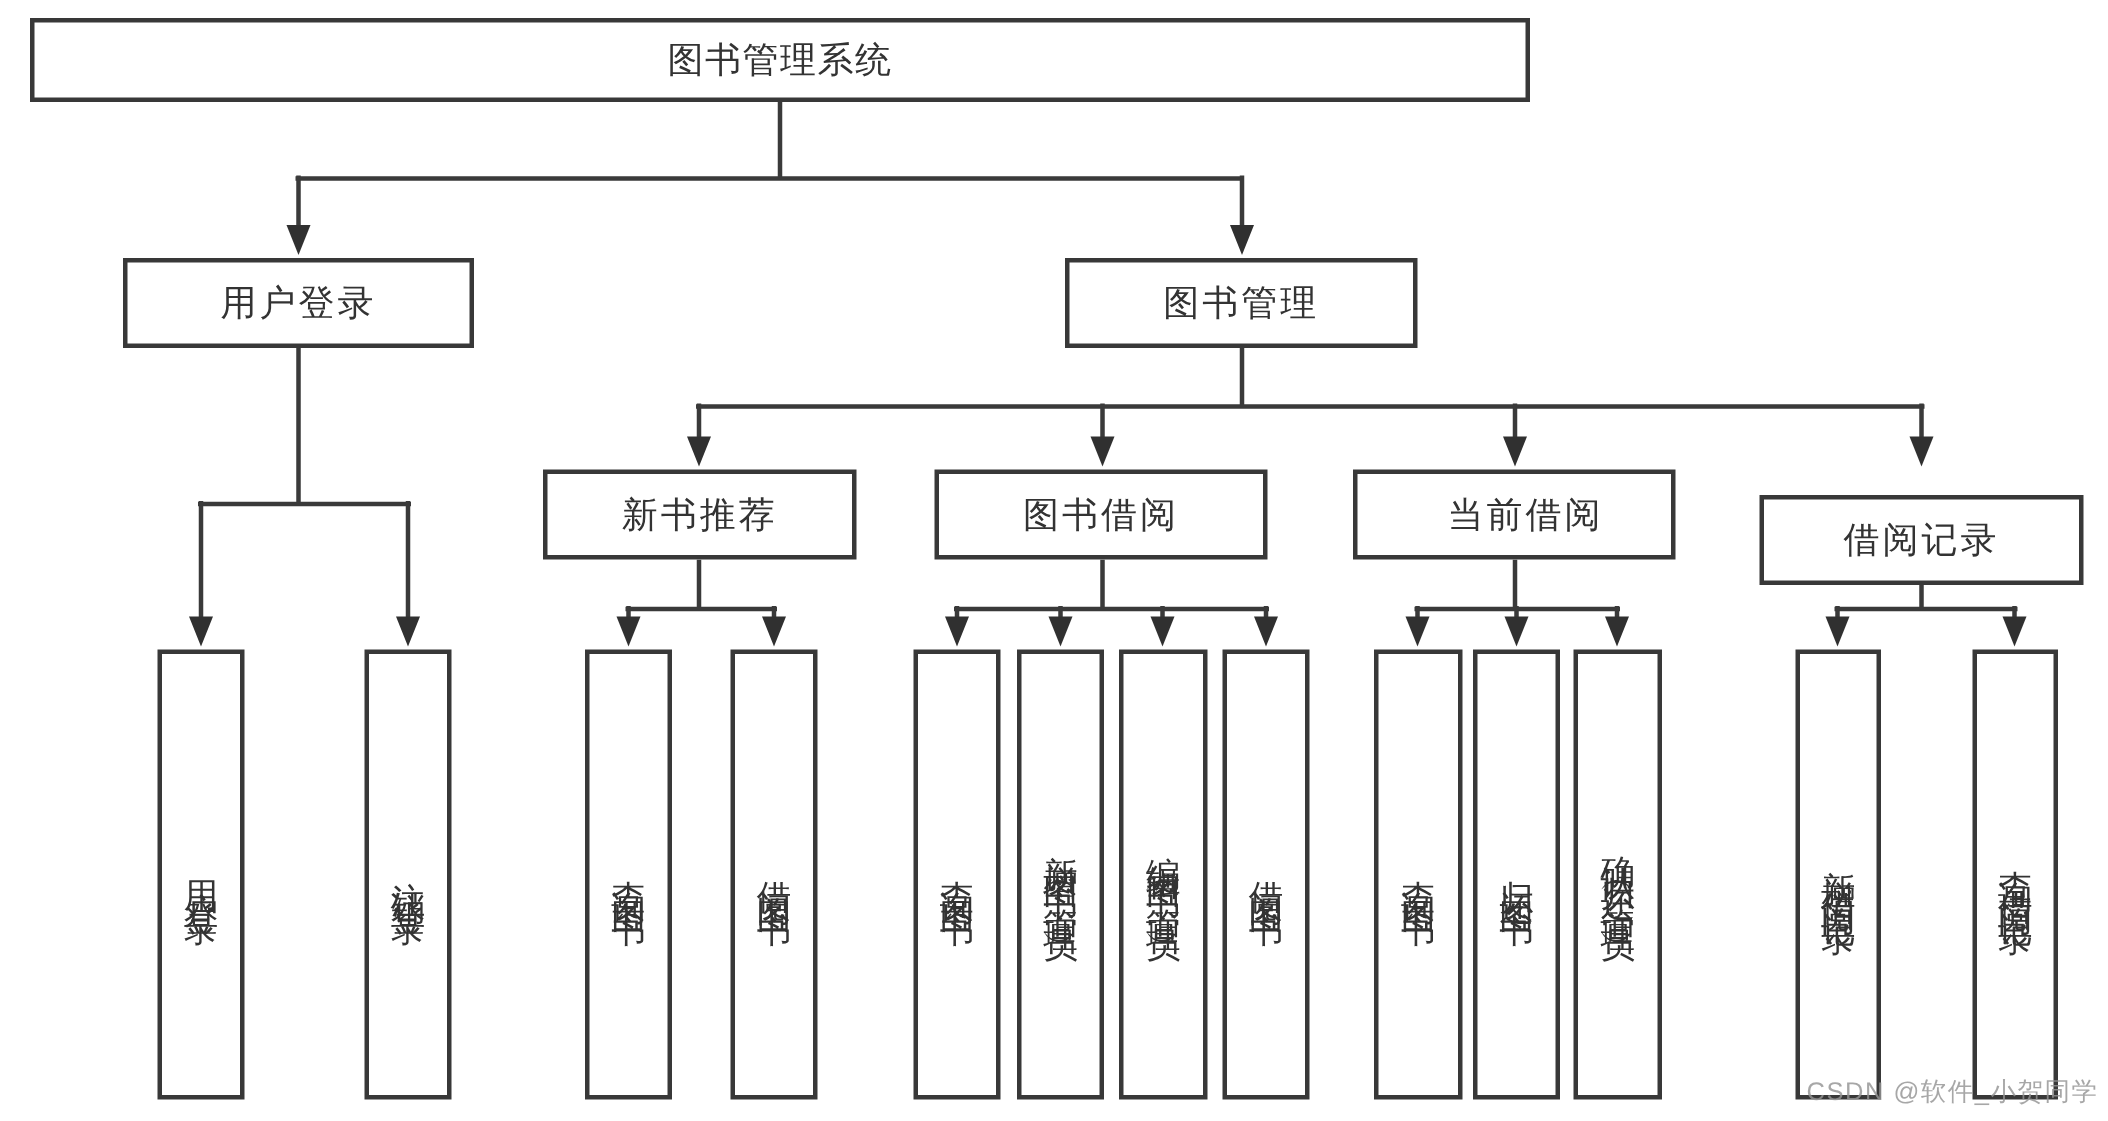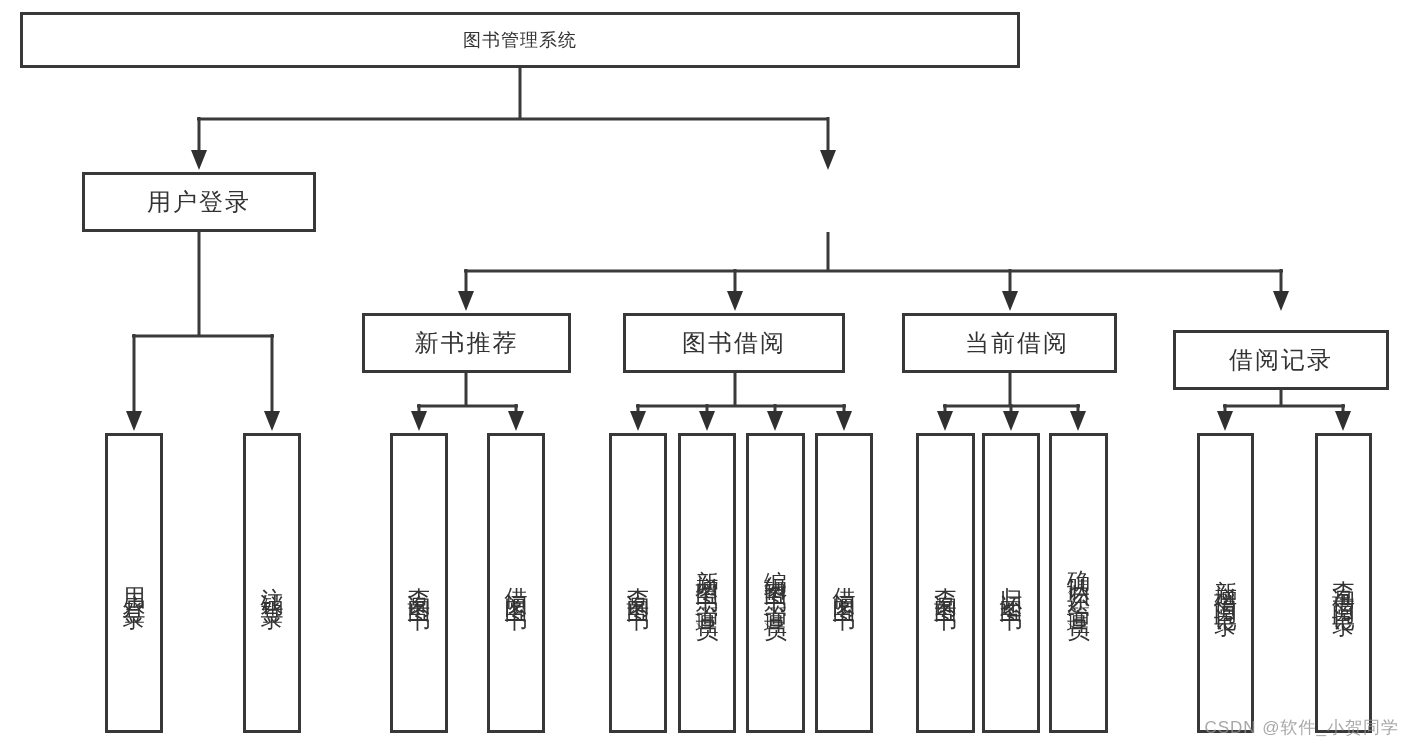--- a/index.html
+++ b/index.html
@@ -18,21 +18,21 @@
     display:flex;
     align-items:center;
     justify-content:center;
     color:#333333;
   }
   .hbox{
     font-size:24px;
     letter-spacing:2px;
     white-space:nowrap;
   }
-  .root{ font-size:18px; letter-spacing:1px; }
+  .root{ font-size:24px; letter-spacing:1px; }
   .vbox{
     writing-mode:vertical-rl;
     text-orientation:mixed;
     font-size:23px;
     letter-spacing:7px;
     line-height:1;
   }
   #connectors{
     position:absolute;
     left:0;top:0;
@@ -97,20 +97,21 @@
       <polygon points="1070,411 1086,411 1078,431"></polygon>
 
       <polygon points="1217,411 1233,411 1225,431"></polygon>
       <polygon points="1335,411 1351,411 1343,431"></polygon>
     </g>
   </svg>
 
   <div class="box hbox root" style="left:20px;top:12px;width:1000px;height:56px;">图书管理系统</div>
 
   <div class="box hbox" style="left:82px;top:172px;width:234px;height:60px;">用户登录</div>
+  <div class="box hbox" style="left:710px;top:172px;width:235px;height:60px;">图书管理</div>
 
   <div class="box hbox" style="left:623px;top:313px;width:222px;height:60px;">图书借阅</div>
   <div class="box hbox" style="left:362px;top:313px;width:209px;height:60px;">新书推荐</div>
   <div class="box hbox" style="left:902px;top:313px;width:215px;height:60px;padding-left:15px;">当前借阅</div>
   <div class="box hbox" style="left:1173px;top:330px;width:216px;height:60px;">借阅记录</div>
 
   <div class="box vbox" style="left:105px;top:433px;width:58px;height:300px;">用户登录</div>
   <div class="box vbox" style="left:243px;top:433px;width:58px;height:300px;">注销登录</div>
 
   <div class="box vbox" style="left:390px;top:433px;width:58px;height:300px;">查询图书</div>

